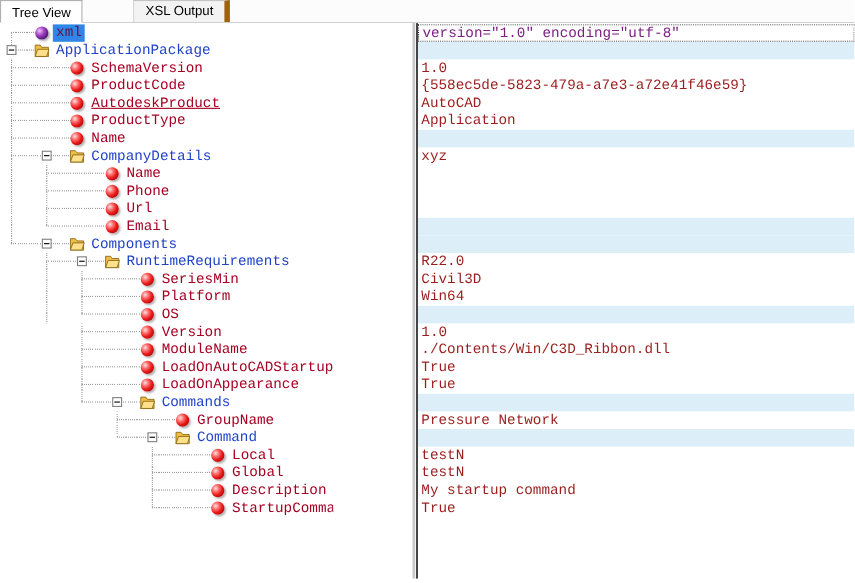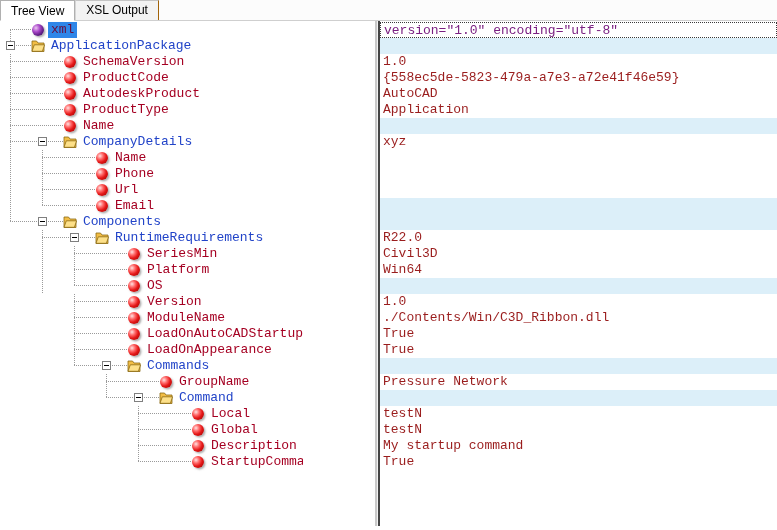--- a/index.html
+++ b/index.html
@@ -4,22 +4,22 @@
 <style>
   html,body{margin:0;padding:0;background:#fff;}
   .app{position:relative;width:777px;height:530px;background:#fff;overflow:hidden;
        font-family:"Liberation Sans",sans-serif;}
   
   .tabbar{position:absolute;left:0;top:0;width:777px;height:21px;background:#fcfcfc;
           border-bottom:1px solid #cfcfcf;box-sizing:border-box;display:flex;align-items:flex-end;}
   .tab{height:20px;line-height:19px;padding:0 10px;font-size:12px;color:#000;box-sizing:border-box;}
   .tab.active{background:#fff;border:1px solid #b0b0b0;border-bottom:1px solid #fff;
               margin-bottom:-1px;height:21px;line-height:20px;margin-top:32px;}
-  .tab.inactive{background:#f3f3f3;border-top:1px solid #c4c4c4;border-right:1px solid #a16207;
-                border-left:1px solid #d6d6d6;}
+  .tab.inactive{background:#f3f3f3;border-top:1px solid #c4c4c4;border-right:5px solid #a16207;
+                border-left:1px solid #d6d6d6;margin-left:46px;}
   
   .content{position:absolute;left:0;top:21px;width:777px;height:509px;background:#fff;}
   .tree-pane{position:absolute;left:0;top:1px;width:303px;height:508px;overflow:hidden;}
   .splitter{position:absolute;left:375px;top:0;width:5px;height:505px;
             background:linear-gradient(to right,#c9c9c9 0 2px,#f2f2f2 2px 3px,#454545 3px 5px);}
   .value-pane{position:absolute;left:380px;top:1px;width:397px;height:508px;overflow:hidden;}
   
   .t-row{position:relative;height:16px;font-family:"Liberation Mono",monospace;font-size:13px;}
   .v-row{position:relative;height:16px;line-height:16px;font-family:"Liberation Mono",monospace;
          font-size:13px;color:var(--valueText);padding-left:3px;box-sizing:border-box;
@@ -81,21 +81,21 @@
           <div class="t-row">
             <div class="guide-v" style="left: 10px; top: 0px; height: 16px;"></div>
             <div class="guide-h" style="left: 10px; width: 55px;"></div>
             <div class="ball red" style="left: 64px;"></div>
             <span class="nlabel leaf" style="left: 83px;">ProductCode</span>
           </div>
           <div class="t-row">
             <div class="guide-v" style="left: 10px; top: 0px; height: 16px;"></div>
             <div class="guide-h" style="left: 10px; width: 55px;"></div>
             <div class="ball red" style="left: 64px;"></div>
-            <span class="nlabel leaf" style="left: 83px;">AutodeskProduct</span>
+            <span class="nlabel leaf" style="left: 83px; text-decoration: underline;">AutodeskProduct</span>
           </div>
           <div class="t-row">
             <div class="guide-v" style="left: 10px; top: 0px; height: 16px;"></div>
             <div class="guide-h" style="left: 10px; width: 55px;"></div>
             <div class="ball red" style="left: 64px;"></div>
             <span class="nlabel leaf" style="left: 83px;">ProductType</span>
           </div>
           <div class="t-row">
             <div class="guide-v" style="left: 10px; top: 0px; height: 16px;"></div>
             <div class="guide-h" style="left: 10px; width: 55px;"></div>

